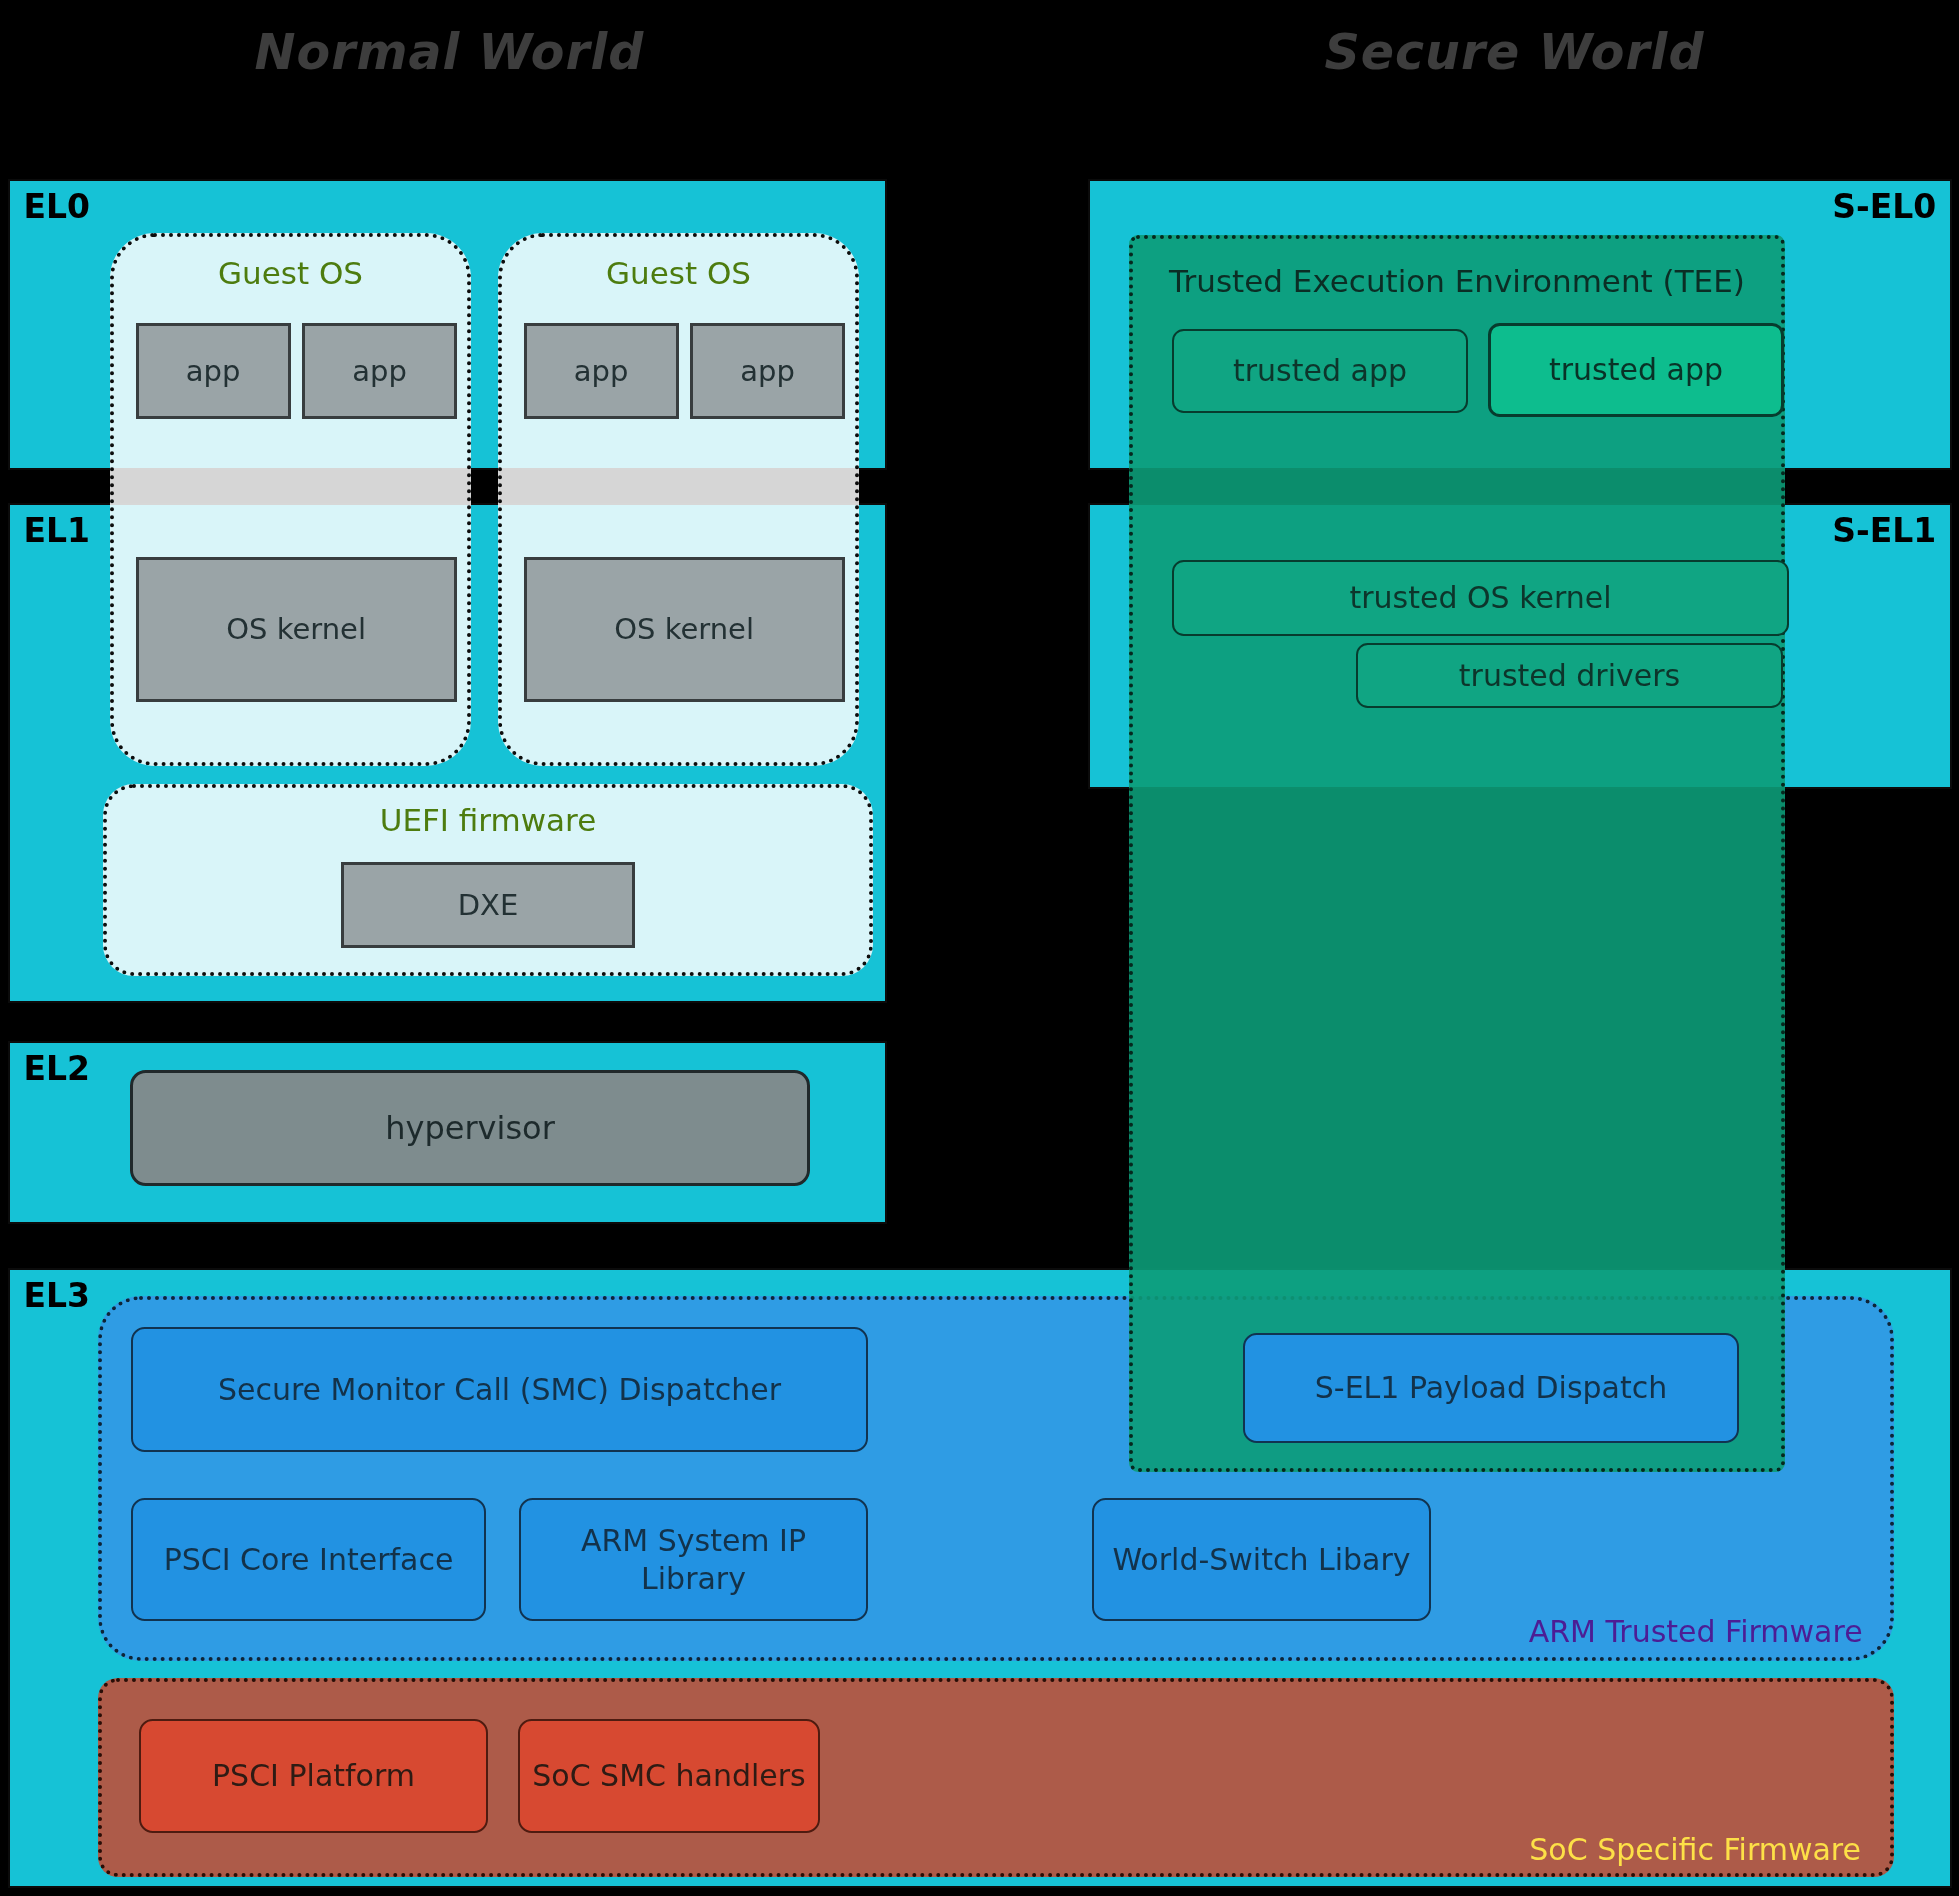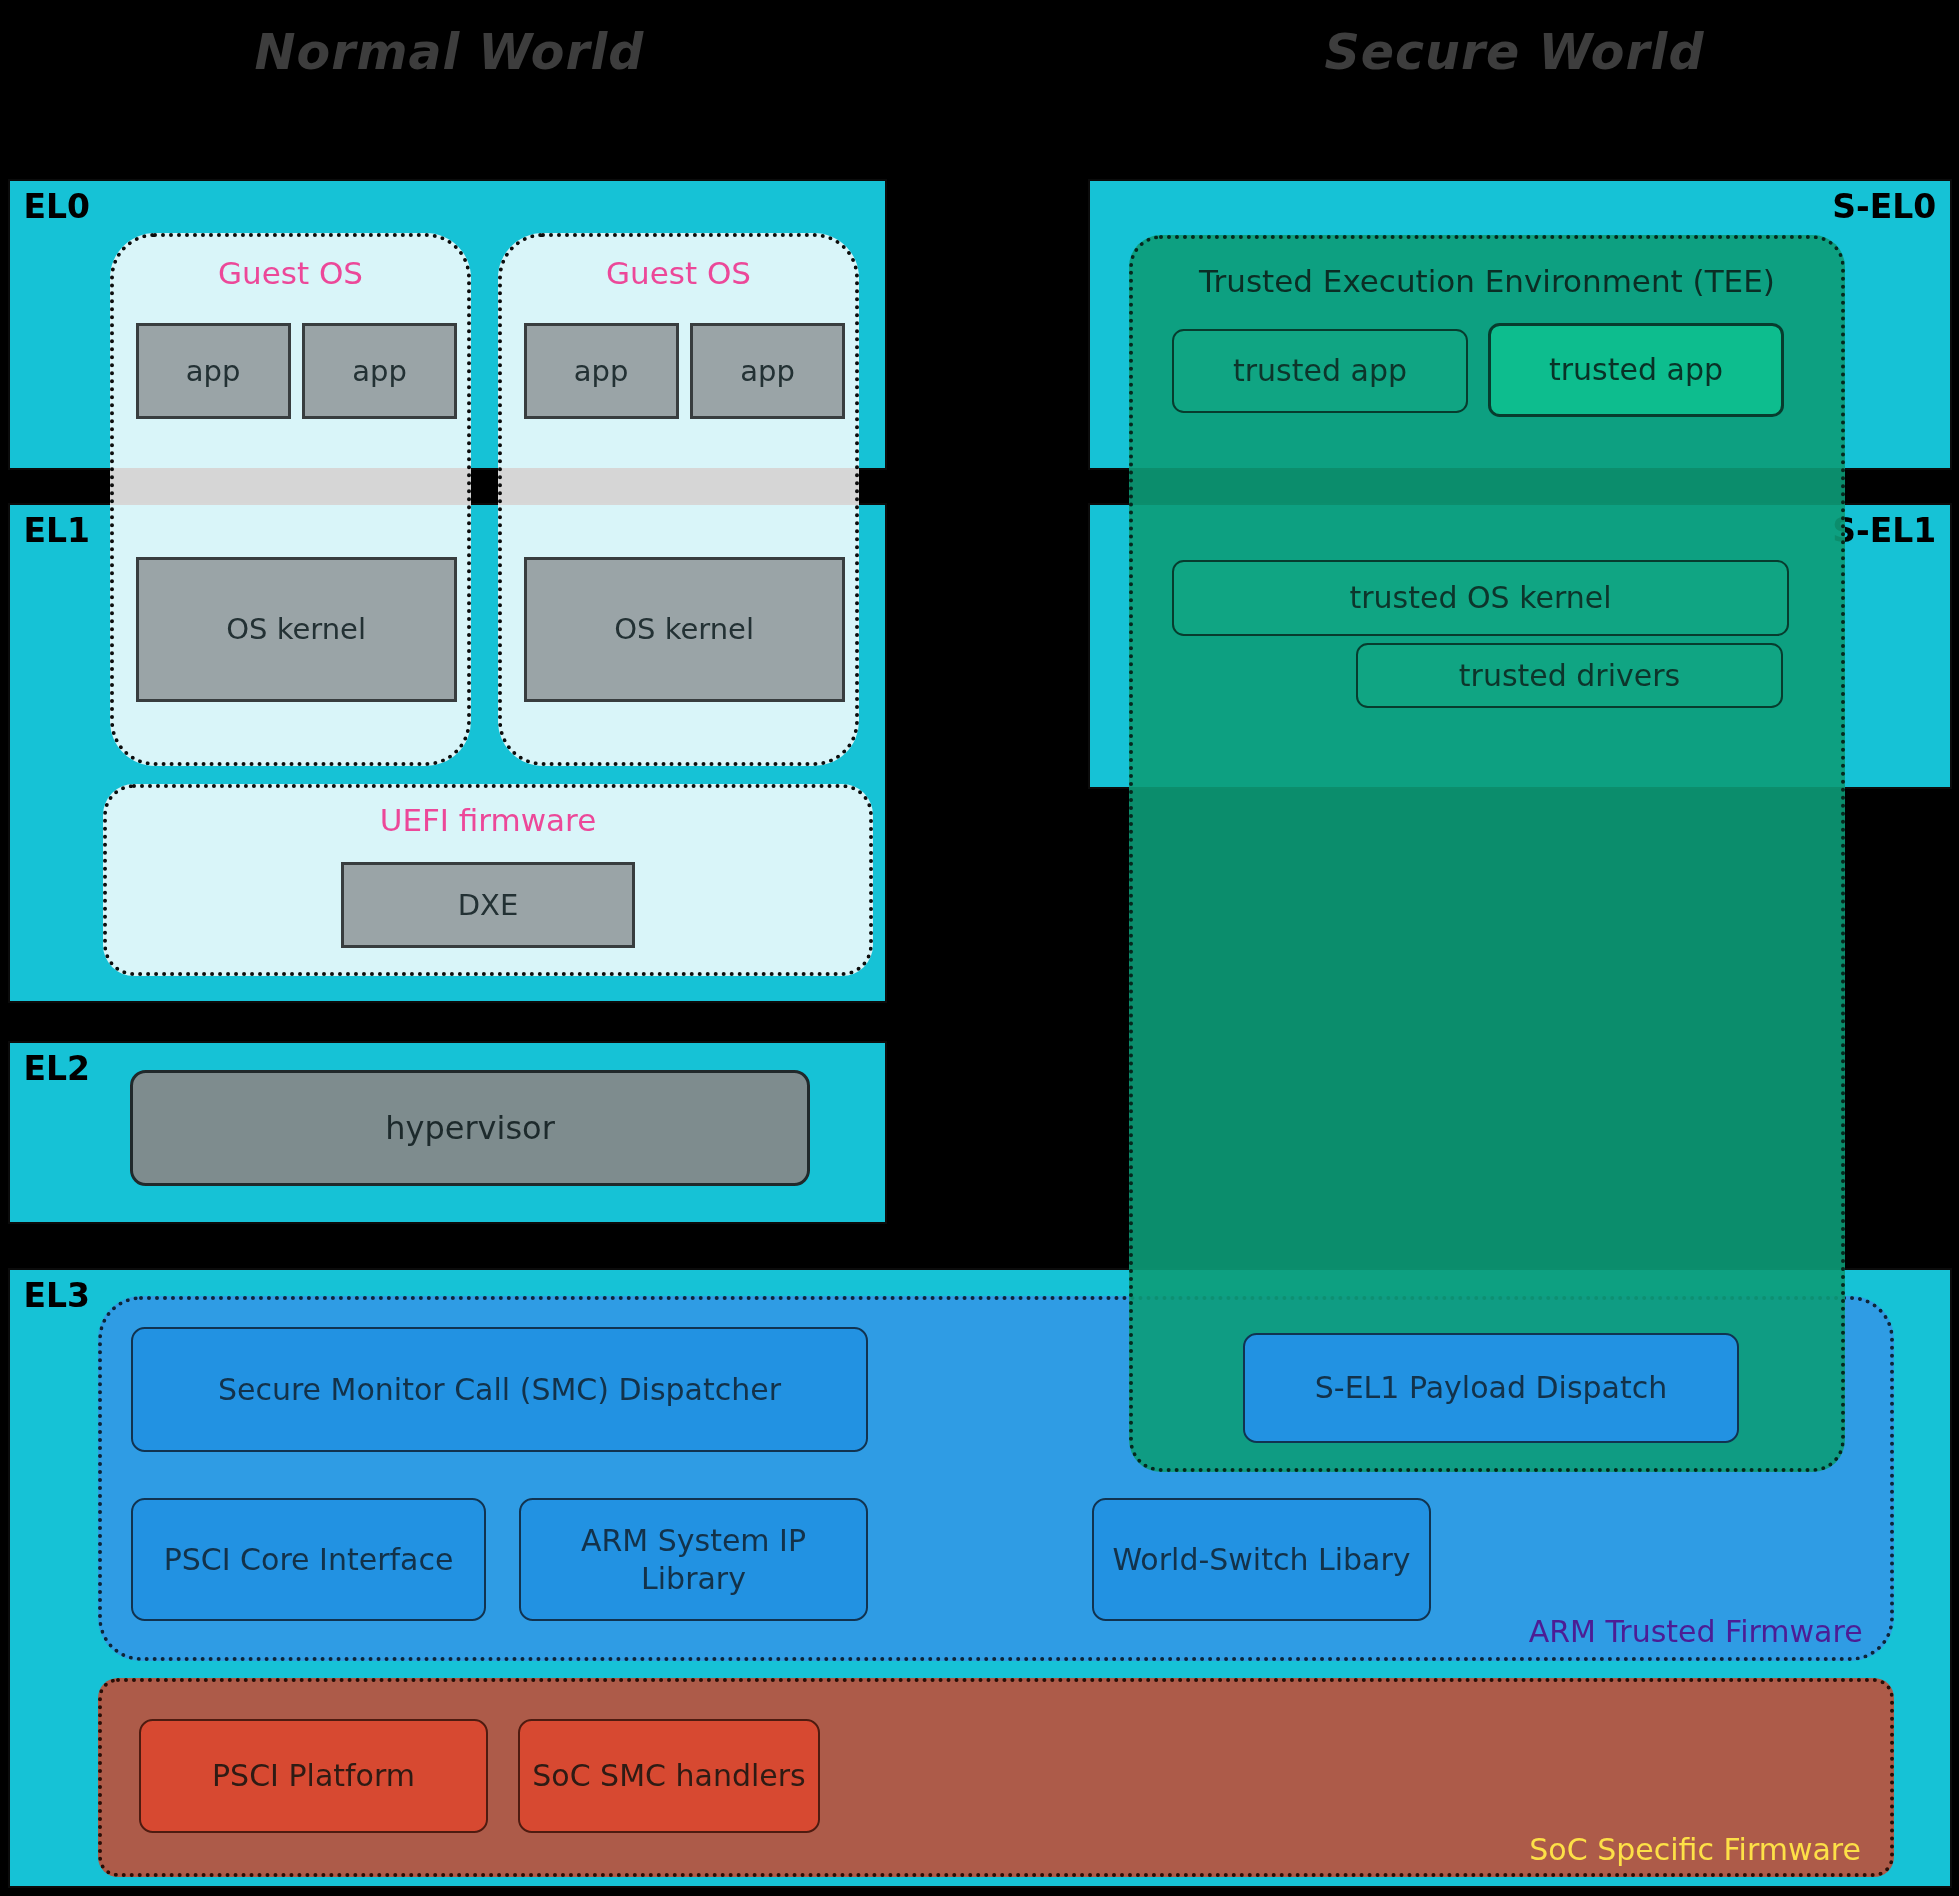--- a/index.html
+++ b/index.html
@@ -92,21 +92,21 @@
     background: #0dbd8e;
     border-width: 3.9px;
     color: #093227;
   }
   .rtitle {
     position: absolute;
     left: 0;
     right: 0;
     text-align: center;
     font-size: 31px;
-    color: #ec4899;
+    color: #4d7c0f;
   }
   .corner-label {
     position: absolute;
     font-size: 30px;
   }
 </style>
 </head>
 <body>
 
 <div class="canvas">
@@ -189,21 +189,21 @@
     <div class="rtitle" style="top:13.7px">UEFI firmware</div>
     <div class="cbox gray" style="left:50%;transform:translateX(-50%);top:74px;width:294px;height:86px">
       <span>DXE</span>
     </div>
   </div>
 
   <div class="cbox hyp" style="left:130px;top:1070px;width:680px;height:116px">
     <span>hypervisor</span>
   </div>
 
-  <div class="dotted teebg" style="left:1129px;top:235px;width:716px;height:1237px;border-radius:32px">
+  <div class="dotted teebg" style="left:1129px;top:235px;width:656px;height:1237px;border-radius:9px">
     <div class="rtitle" style="top:23.5px;color:#0b2e25">Trusted Execution Environment (TEE)</div>
     <div class="cbox tgreen" style="left:39px;top:90px;width:296px;height:84px">
       <span>trusted app</span>
     </div>
     <div class="cbox tgreen bright" style="left:355px;top:84px;width:296px;height:94px">
       <span>trusted app</span>
     </div>
     <div class="cbox tgreen" style="left:39px;top:321px;width:617px;height:76px">
       <span>trusted OS kernel</span>
     </div>

